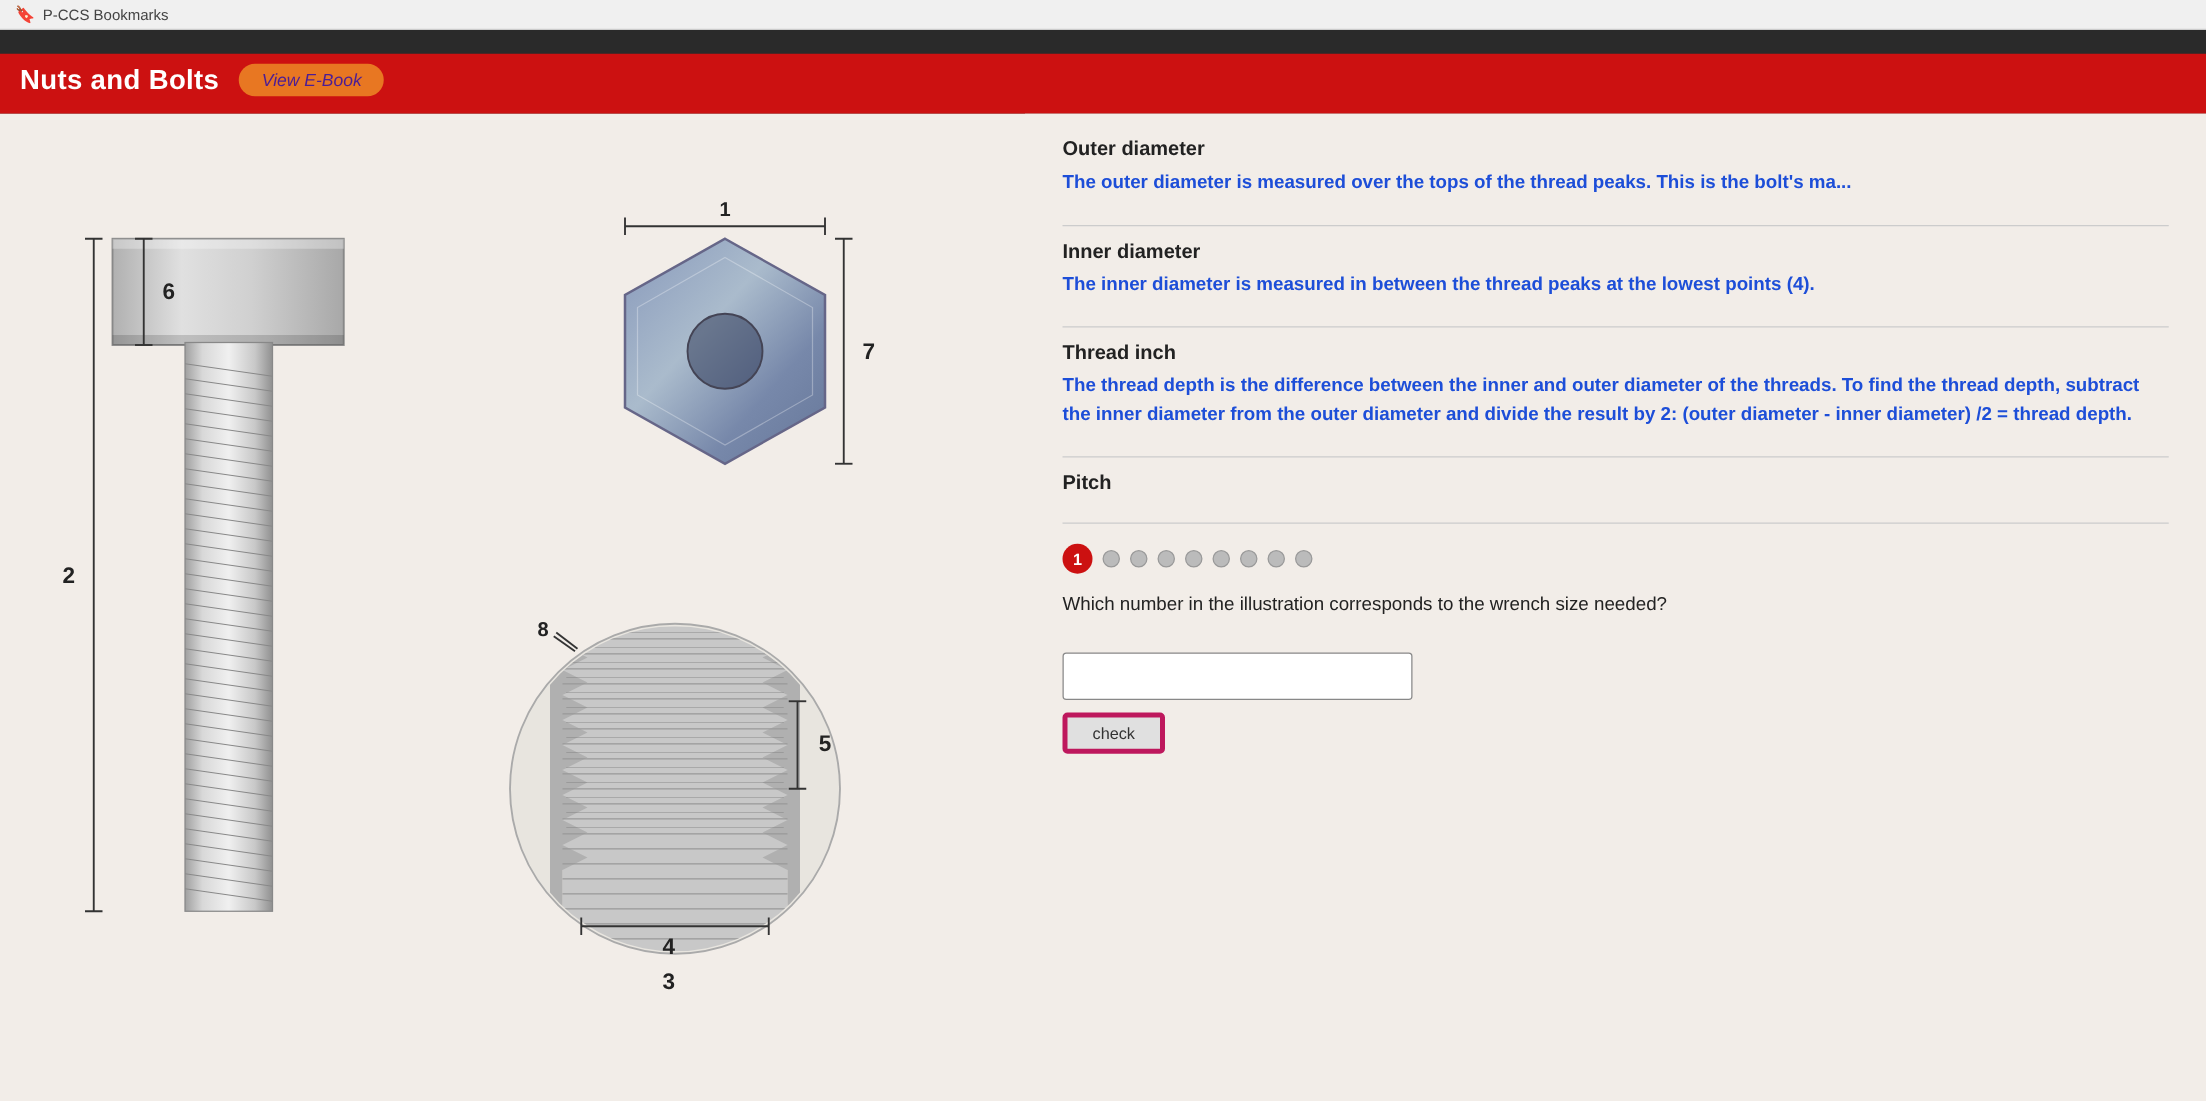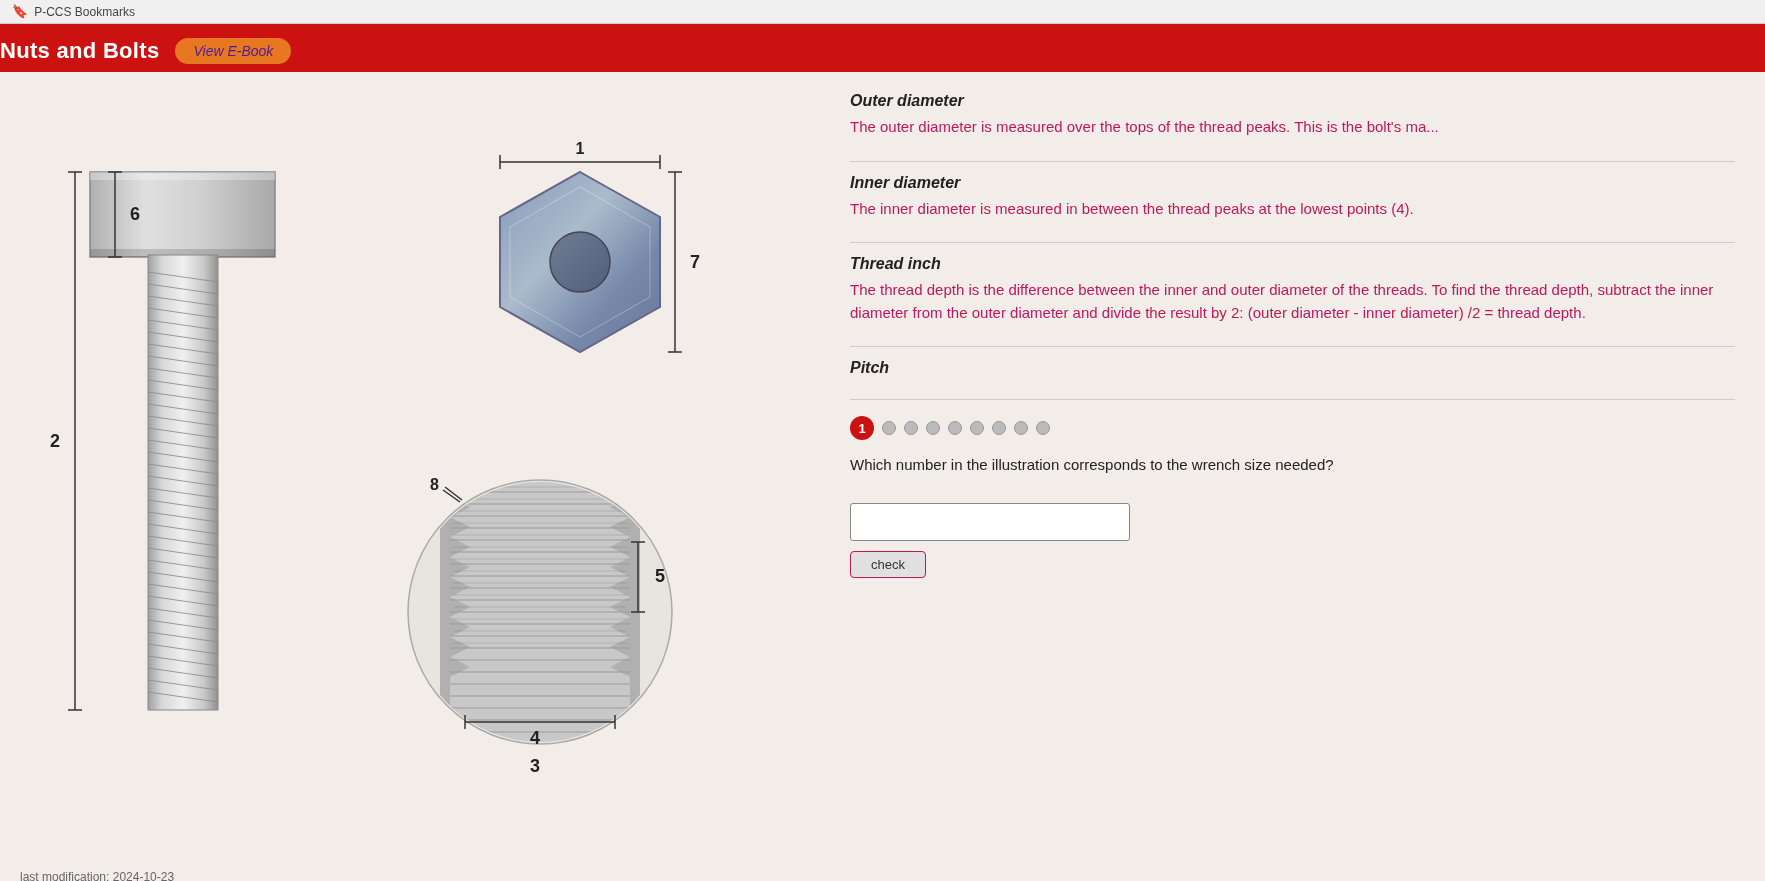--- a/index.html
+++ b/index.html
@@ -17,25 +17,26 @@
       font-size: 12px;
       color: #444;
       display: flex;
       align-items: center;
       gap: 6px;
       border-bottom: 1px solid #ccc;
     }
 
     .header-bar {
       background: #cc1111;
-      padding: 8px 0;
-      display: flex;
-      align-items: flex-end;
+      padding: 8px 16px;
+      display: flex;
+      align-items: flex-start;
       gap: 16px;
       min-height: 48px;
+      margin-top: 19px;
     }
 
     .header-title {
       color: white;
       font-size: 22px;
       font-weight: bold;
       letter-spacing: 0.3px;
     }
 
     .view-ebook-btn {
@@ -72,31 +73,31 @@
       padding: 20px 30px;
       background: #f2ede8;
       overflow-y: auto;
     }
 
     .content-section {
       margin-bottom: 22px;
     }
 
     .section-title {
-      font-style: italic;
       font-weight: bold;
       font-size: 16px;
       color: #222;
       margin-bottom: 6px;
     }
 
     .section-body {
       font-size: 15px;
-      color: #be185d;
+      color: #1d4ed8;
       line-height: 1.5;
+      font-weight: bold;
     }
 
     .divider {
       border: none;
       border-top: 1px solid #ccc;
       margin: 12px 0;
     }
 
     .question-area {
       margin-top: 16px;
@@ -144,21 +145,21 @@
       border-radius: 3px;
       background: white;
       padding: 4px 8px;
       font-size: 15px;
       display: block;
       margin-bottom: 10px;
     }
 
     .check-btn {
       background: #e0e0e0;
-      border: 1px solid #be185d;
+      border: 4px solid #be185d;
       border-radius: 4px;
       padding: 5px 20px;
       font-size: 13px;
       cursor: pointer;
       color: #333;
     }
 
     
     .bolt-svg-container {
       position: absolute;

